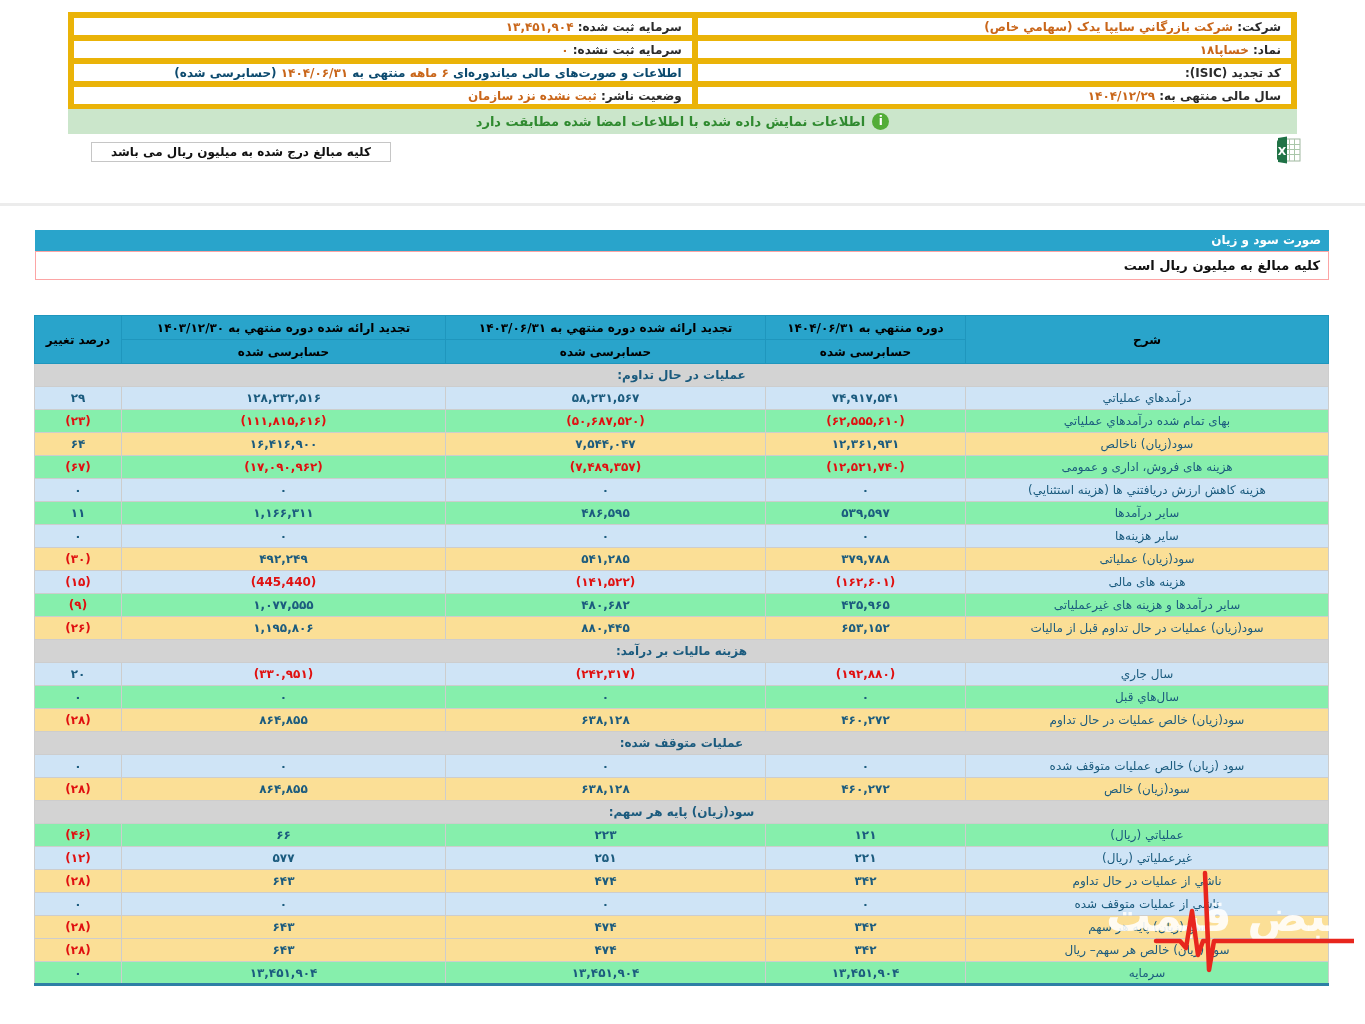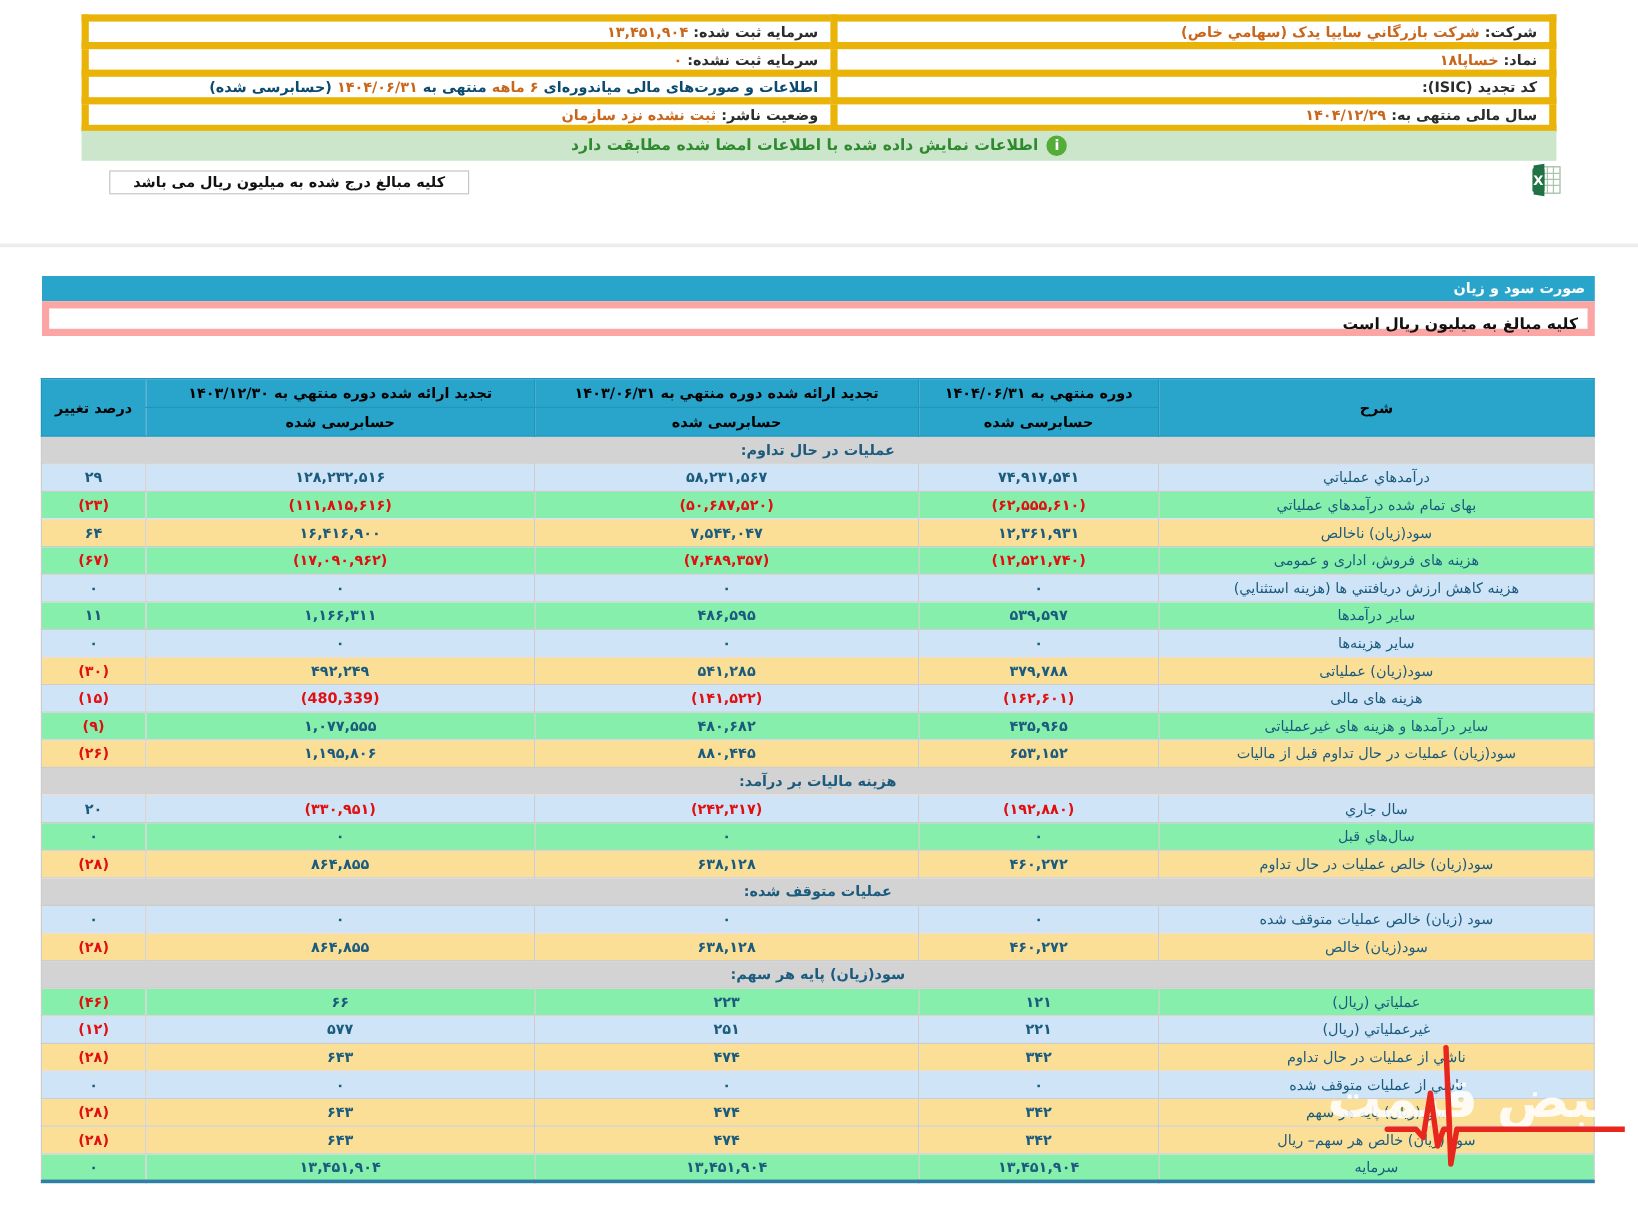--- a/index.html
+++ b/index.html
@@ -29,21 +29,21 @@
                border:1px solid #c6c6c6; text-align:center; font-size:12px; font-weight:bold;
                line-height:19px; color:#111;margin-left:11px; }
   .excel-icon { position:absolute; left:1276px; top:136px; width:26px; height:28px; cursor:pointer; }
 
   .divider { position:absolute; top:203px; left:0; width:1365px; height:3px; background:#ececec; }
 
   
   .section-bar { position:absolute; top:230px; right:36px; width:1294px; height:31px; background:#29a4cb;
                  color:#fff; font-weight:bold; font-size:12px; line-height:21px; padding:0 8px; }
   .units-row { position:absolute; top:251px; right:36px; width:1294px; height:29px; background:#fff;
-               border:6px solid #fca5a5; font-weight:bold; font-size:13px; line-height:27px;
+               border:1px solid #fca5a5; font-weight:bold; font-size:13px; line-height:27px;
                padding:0 8px; color:#111; }
 
   
   #main-table { position:absolute; top:315px; right:36px; width:1294px; border-collapse:collapse;
                 table-layout:fixed; border-bottom:3px solid #2d7fa5; }
   #main-table th { background:#29a4cb; color:#000000; font-size:12px; font-weight:bold; height:24px;
                    border:1px solid #1f96bd; overflow:hidden; }
   #main-table td { height:23px; border:1px solid #cdcdcd; font-size:12px; color:#1b5b7e;
                    vertical-align:middle; overflow:hidden; white-space:nowrap; }
   #main-table td.label { text-align:center; padding:0 6px; }
@@ -187,21 +187,21 @@
           <td class="label">سود(زیان) عملیاتی</td>
           <td class="num">۳۷۹,۷۸۸</td>
           <td class="num">۵۴۱,۲۸۵</td>
           <td class="num">۴۹۲,۲۴۹</td>
           <td class="pct neg">(۳۰)</td>
         </tr>
         <tr class="bg-blue">
           <td class="label">هزینه های مالی</td>
           <td class="num neg">(۱۶۲,۶۰۱)</td>
           <td class="num neg">(۱۴۱,۵۲۲)</td>
-          <td class="num neg">(480,339)</td>
+          <td class="num neg">(445,440)</td>
           <td class="pct neg">(۱۵)</td>
         </tr>
         <tr class="bg-gray">
           <td class="label">سایر درآمدها و هزینه های غیرعملیاتی</td>
           <td class="num">۴۳۵,۹۶۵</td>
           <td class="num">۴۸۰,۶۸۲</td>
           <td class="num">۱,۰۷۷,۵۵۵</td>
           <td class="pct neg">(۹)</td>
         </tr>
         <tr class="bg-yellow">

